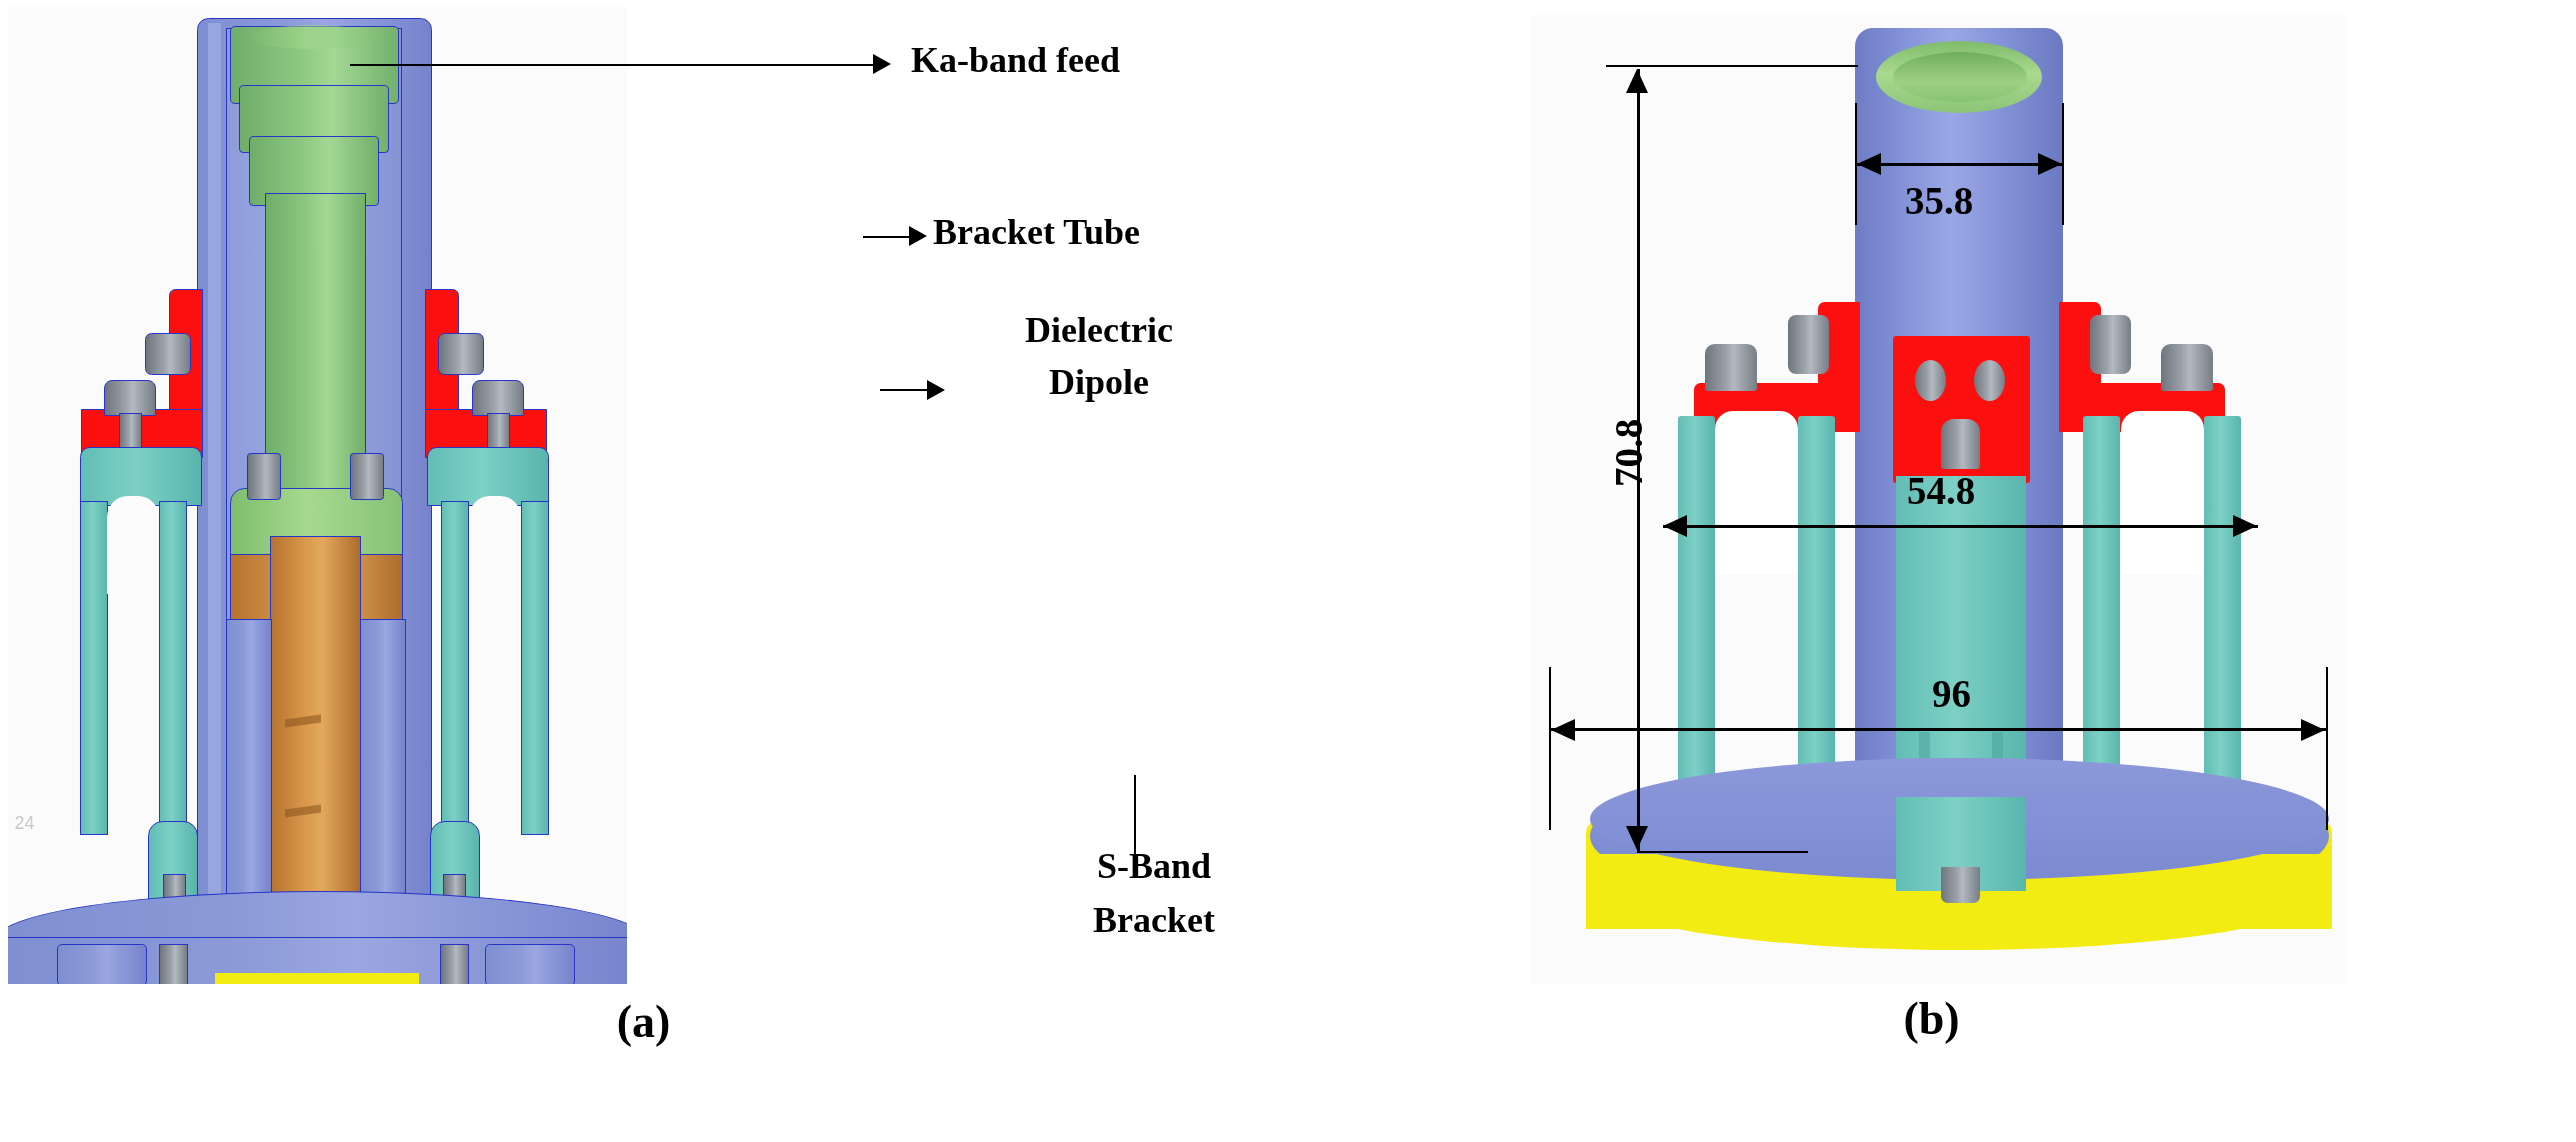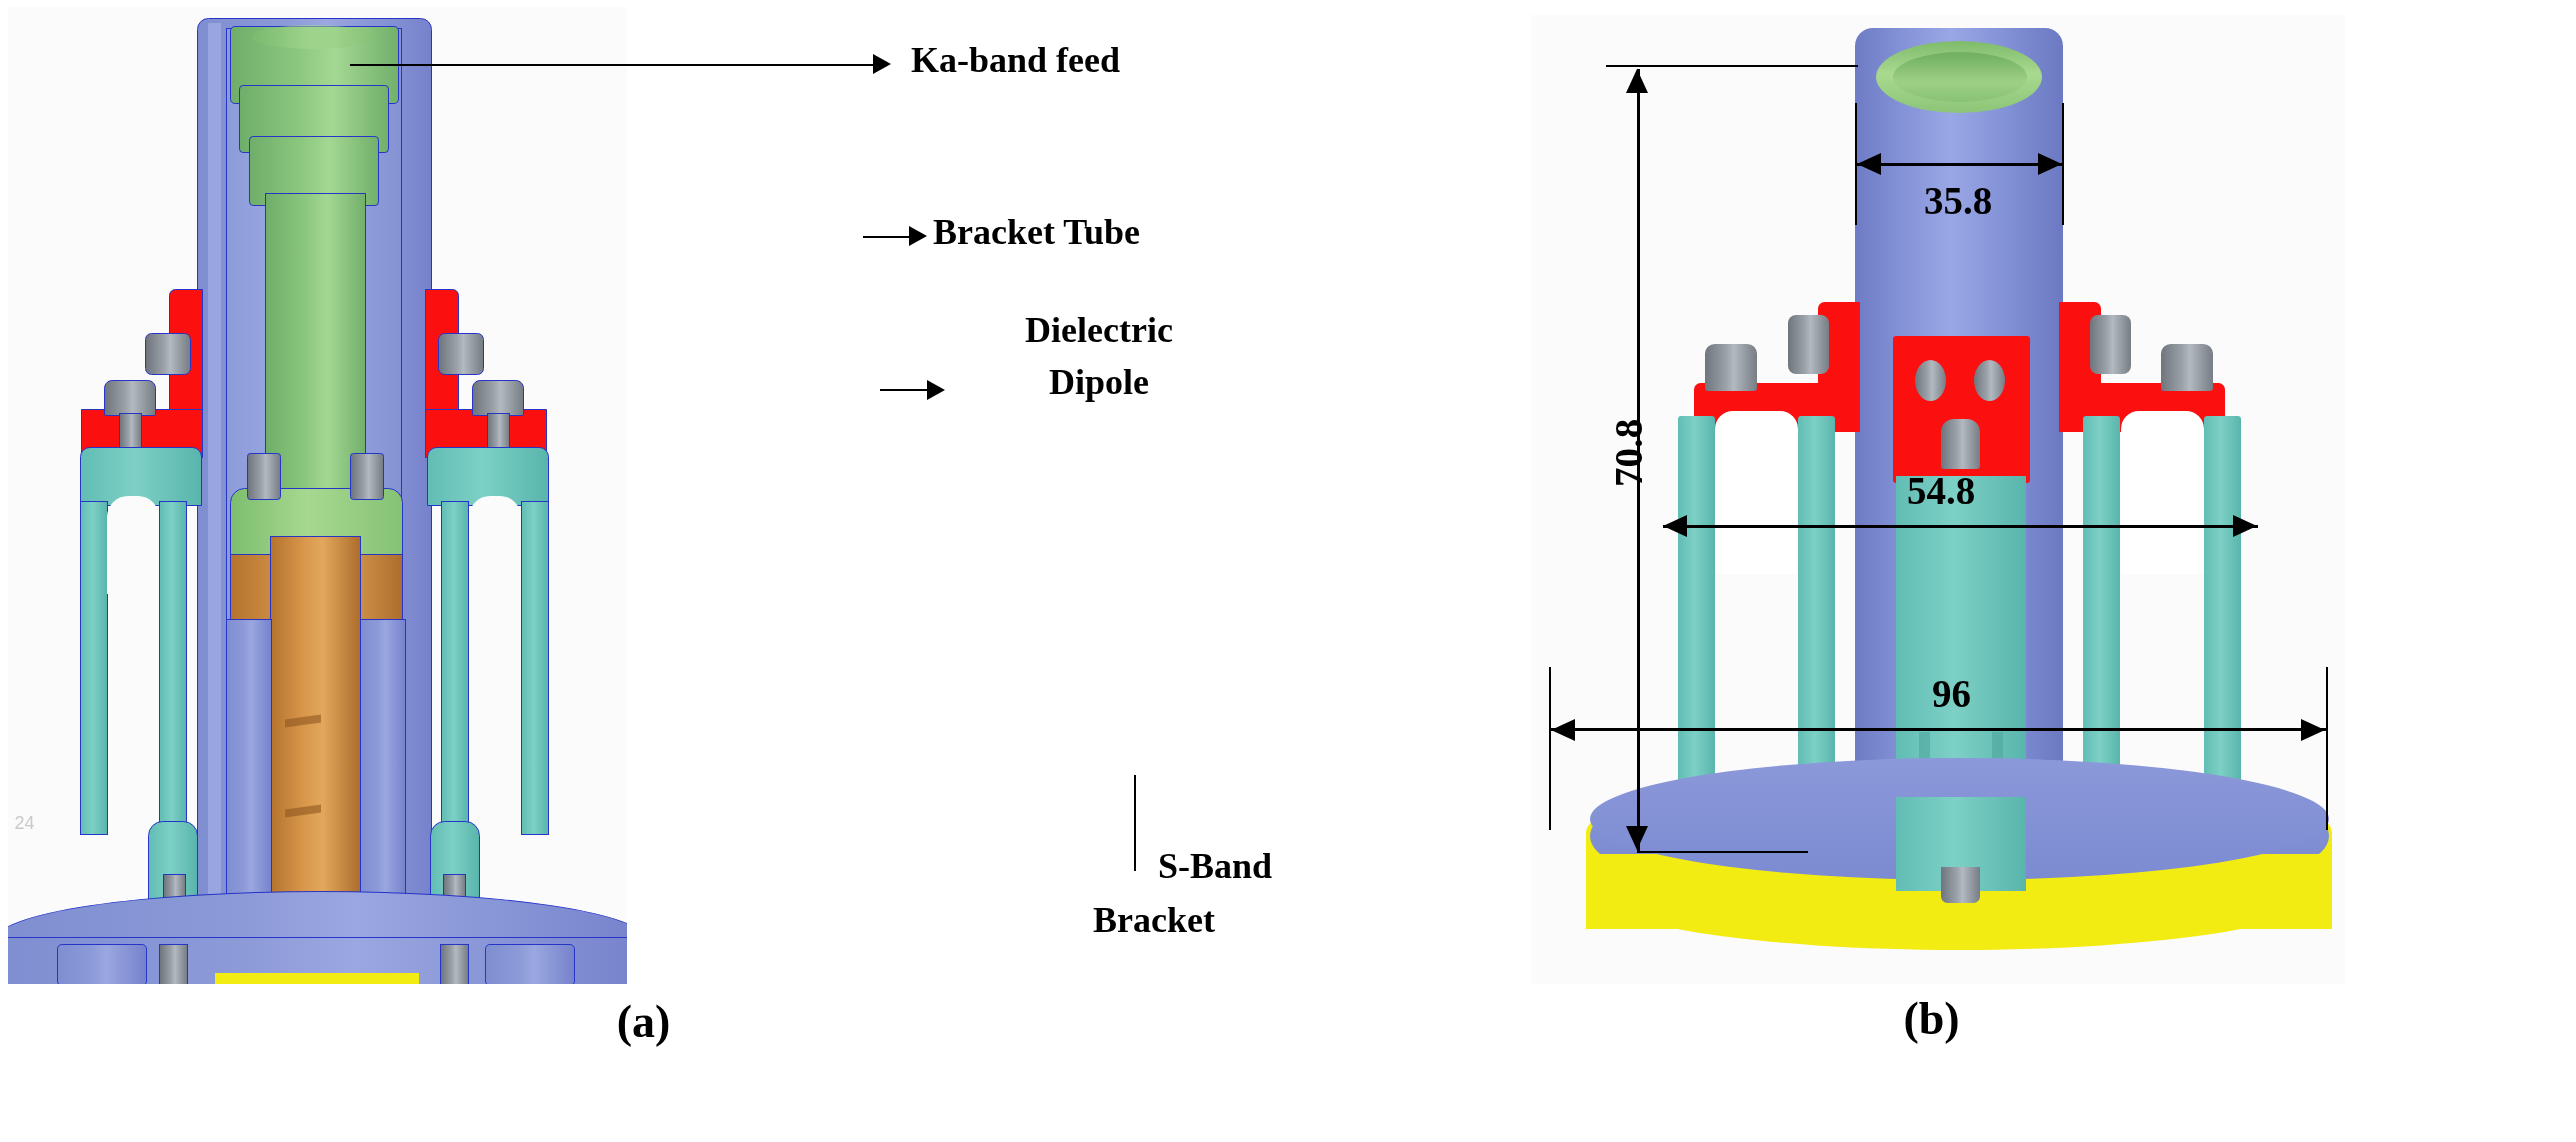--- a/index.html
+++ b/index.html
@@ -143,21 +143,21 @@
     <div class="leader" style="left:863px;top:236px;width:49px;"></div>
     <div class="arrowhead" style="left:909px;top:226px;"></div>
     <div class="anno" style="left:933px;top:213px;">Bracket Tube</div>
 
     <div class="leader" style="left:880px;top:389px;width:50px;"></div>
     <div class="arrowhead" style="left:927px;top:380px;"></div>
     <div class="anno two-line" style="left:977px;top:311px;width:244px;">Dielectric</div>
     <div class="anno two-line" style="left:977px;top:363px;width:244px;">Dipole</div>
 
     <div class="leader-v" style="left:1134px;top:775px;height:96px;"></div>
-    <div class="anno two-line" style="left:1036px;top:847px;width:236px;text-align:right;">S-Band</div>
+    <div class="anno two-line" style="left:1036px;top:847px;width:236px;">S-Band</div>
     <div class="anno two-line" style="left:1036px;top:901px;width:236px;">Bracket</div>
 
     <div class="caption caption-a">(a)</div>
   </div>
 
   <div class="panel panel-b">
     <div class="canvas canvas-b">
 
       <div class="part" style="left:324px;top:13px;width:208px;height:823px;
                   background:linear-gradient(90deg,#6d7cc4 0%,#8391d6 22%,#9aa7e6 46%,#8391d6 72%,#6a79c1 100%);
@@ -204,21 +204,21 @@
       <div class="part" style="left:59px;top:743px;width:739px;height:122px;
                   background:linear-gradient(180deg,#8b99da,#7c8ad1);border-radius:50%;"></div>
       <div class="part teal" style="left:365px;top:782px;width:130px;height:94px;"></div>
       <div class="part grey" style="left:410px;top:852px;width:39px;height:36px;border-radius:0 0 6.5px 6.5px;"></div>
 
       <div class="dim-ext-v" style="left:324px;top:88px;height:122px;"></div>
       <div class="dim-ext-v" style="left:531px;top:88px;height:122px;"></div>
       <div class="dim-line" style="left:326px;top:148px;width:205px;"></div>
       <div class="ah-left" style="left:326px;top:138px;"></div>
       <div class="ah-right" style="left:507px;top:138px;"></div>
-      <div class="dim-text" style="left:393px;top:163px;">35.8</div>
+      <div class="dim-text" style="left:374px;top:163px;">35.8</div>
 
       <div class="dim-ext" style="left:75px;top:50px;width:252px;"></div>
       <div class="dim-ext" style="left:106px;top:836px;width:171px;"></div>
       <div class="dim-line-v" style="left:106px;top:54px;height:782px;"></div>
       <div class="ah-up" style="left:95px;top:54px;"></div>
       <div class="ah-down" style="left:95px;top:811px;"></div>
       <div class="dim-text rot" style="left:75px;top:472px;">70.8</div>
 
       <div class="dim-line" style="left:132px;top:510px;width:595px;"></div>
       <div class="ah-left" style="left:132px;top:500px;"></div>

